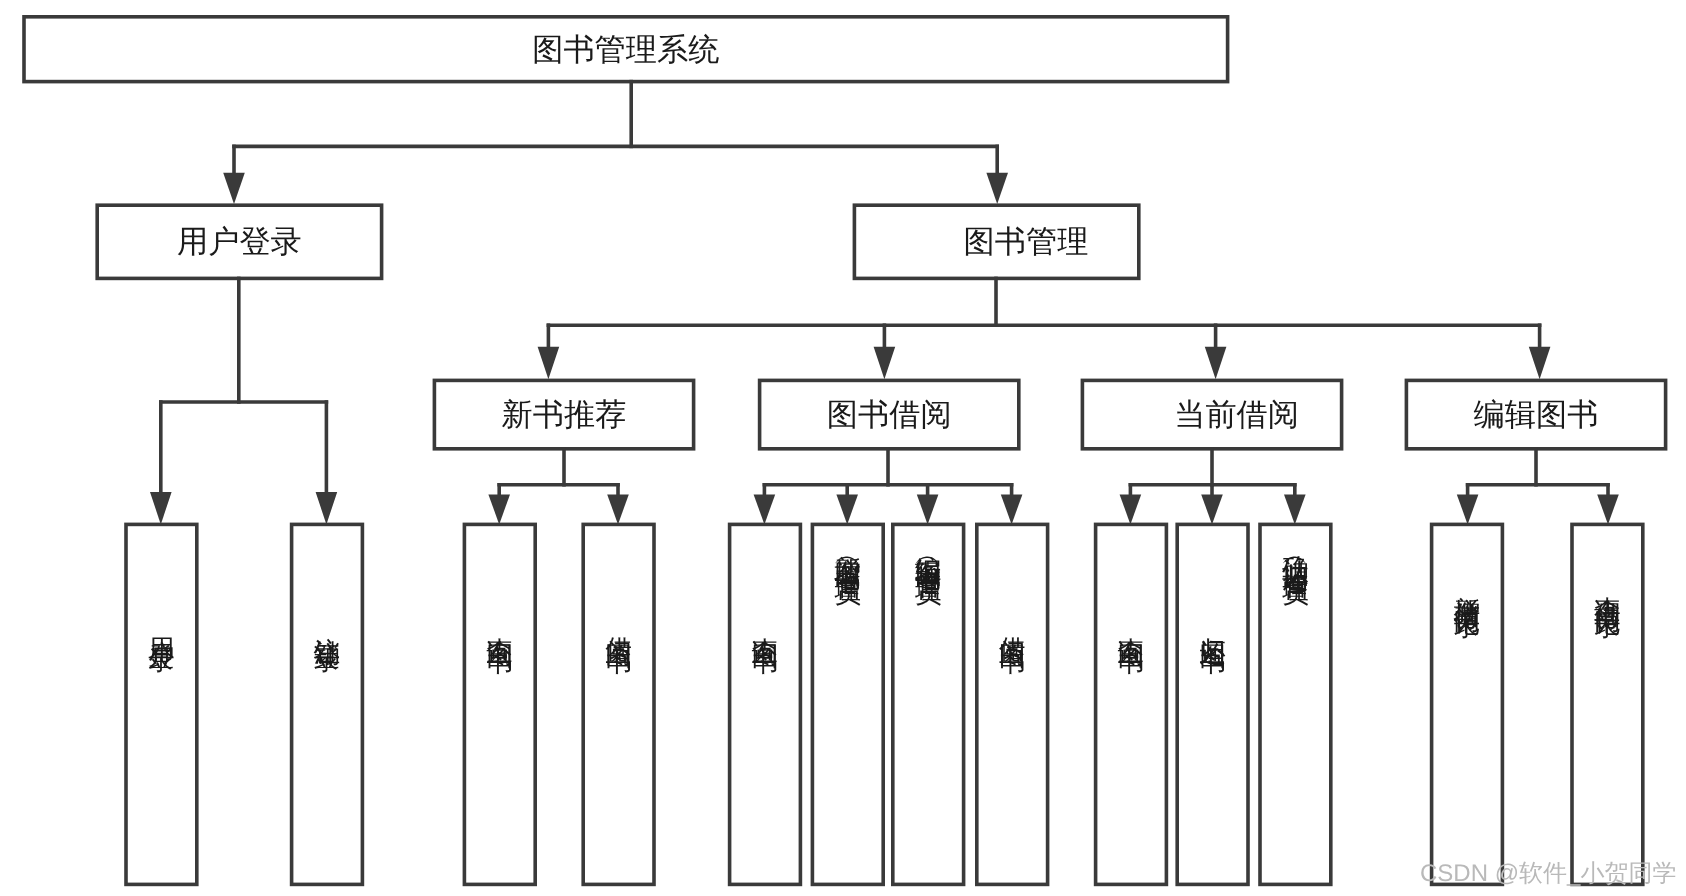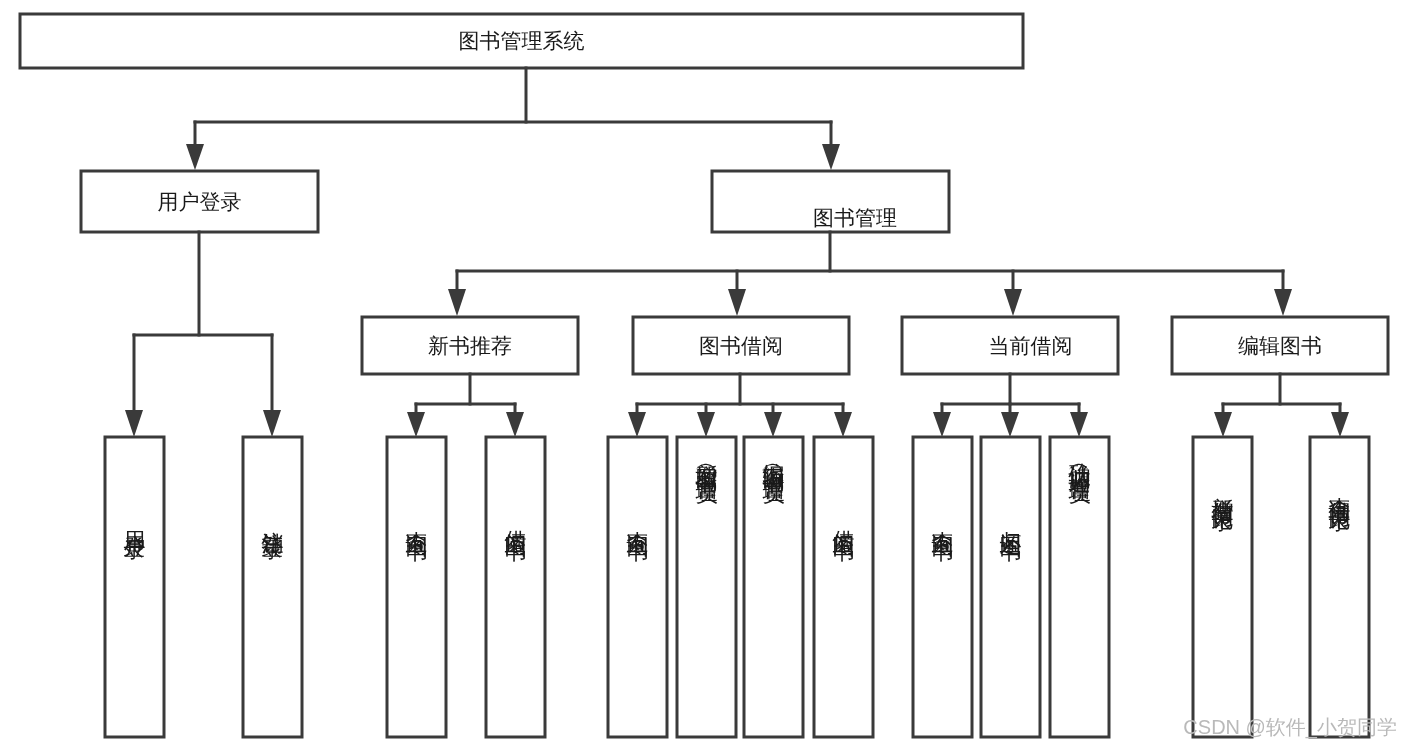--- a/index.html
+++ b/index.html
@@ -59,21 +59,21 @@
     font-family: "Liberation Sans", "DejaVu Sans", sans-serif;
   }
   .hlabel-wrap {
     position: absolute;
     display: flex;
     align-items: center;
     justify-content: center;
     pointer-events: none;
   }
   .hlabel-text {
-    font-size: 21px;
+    font-size: 26px;
     color: #1a1a1a;
     white-space: nowrap;
     font-family: "Liberation Sans", "DejaVu Sans", sans-serif;
   }
   .watermark {
     position: absolute;
     right: 8px;
     bottom: 6px;
     font-size: 20px;
     color: #b9b9b9;
@@ -176,21 +176,21 @@
   </svg>
 
   <div class="hlabel-wrap" style="left:20px; top:14px; width:1003px; height:54px;">
     <span class="hlabel-text">图书管理系统</span>
   </div>
 
   <div class="hlabel-wrap" style="left:81px; top:171px; width:237px; height:61px;">
     <span class="hlabel-text">用户登录</span>
   </div>
 
-  <div class="hlabel-wrap" style="left:712px; top:171px; width:286px; height:61px;align-items:flex-end;">
+  <div class="hlabel-wrap" style="left:712px; top:171px; width:286px; height:61px;">
     <span class="hlabel-text">图书管理</span>
   </div>
 
   <div class="hlabel-wrap" style="left:362px; top:317px; width:216px; height:57px;">
     <span class="hlabel-text">新书推荐</span>
   </div>
 
   <div class="hlabel-wrap" style="left:633px; top:317px; width:216px; height:57px;">
     <span class="hlabel-text">图书借阅</span>
   </div>

